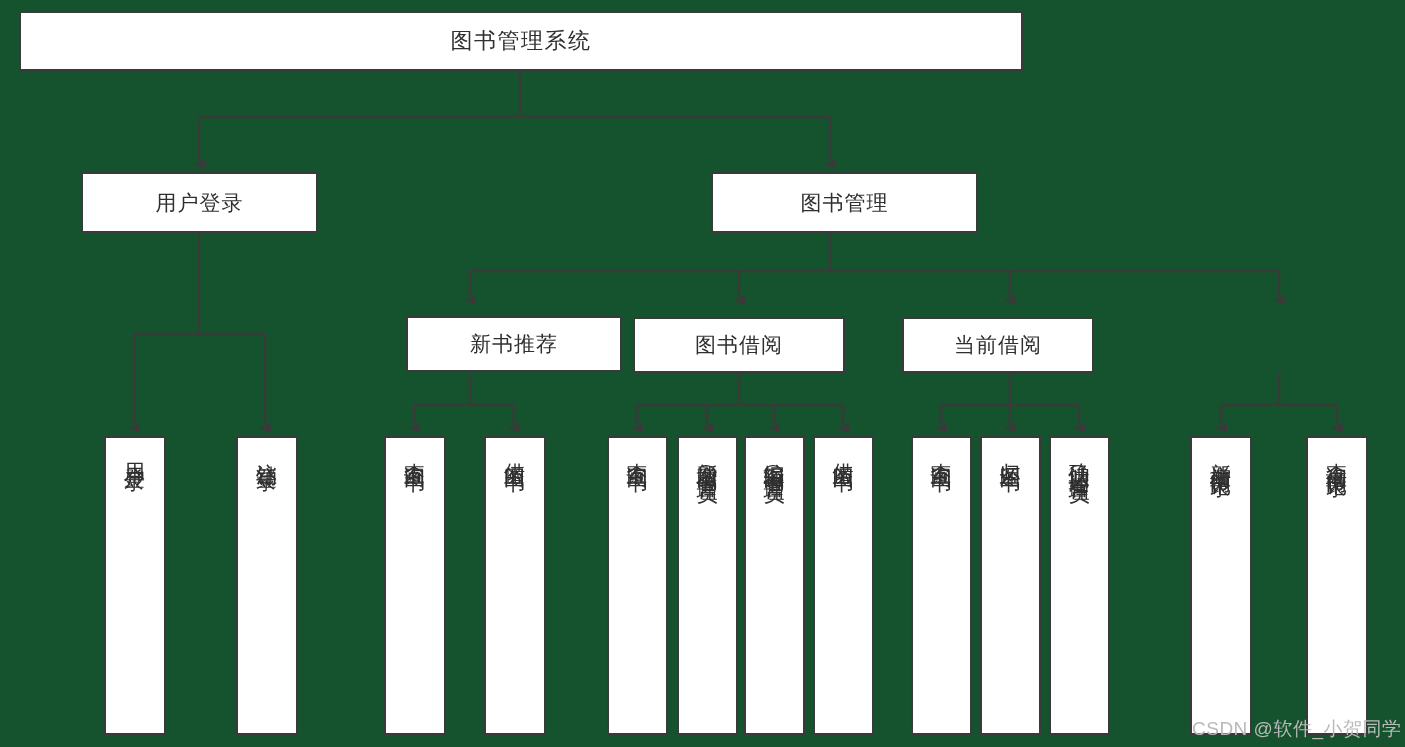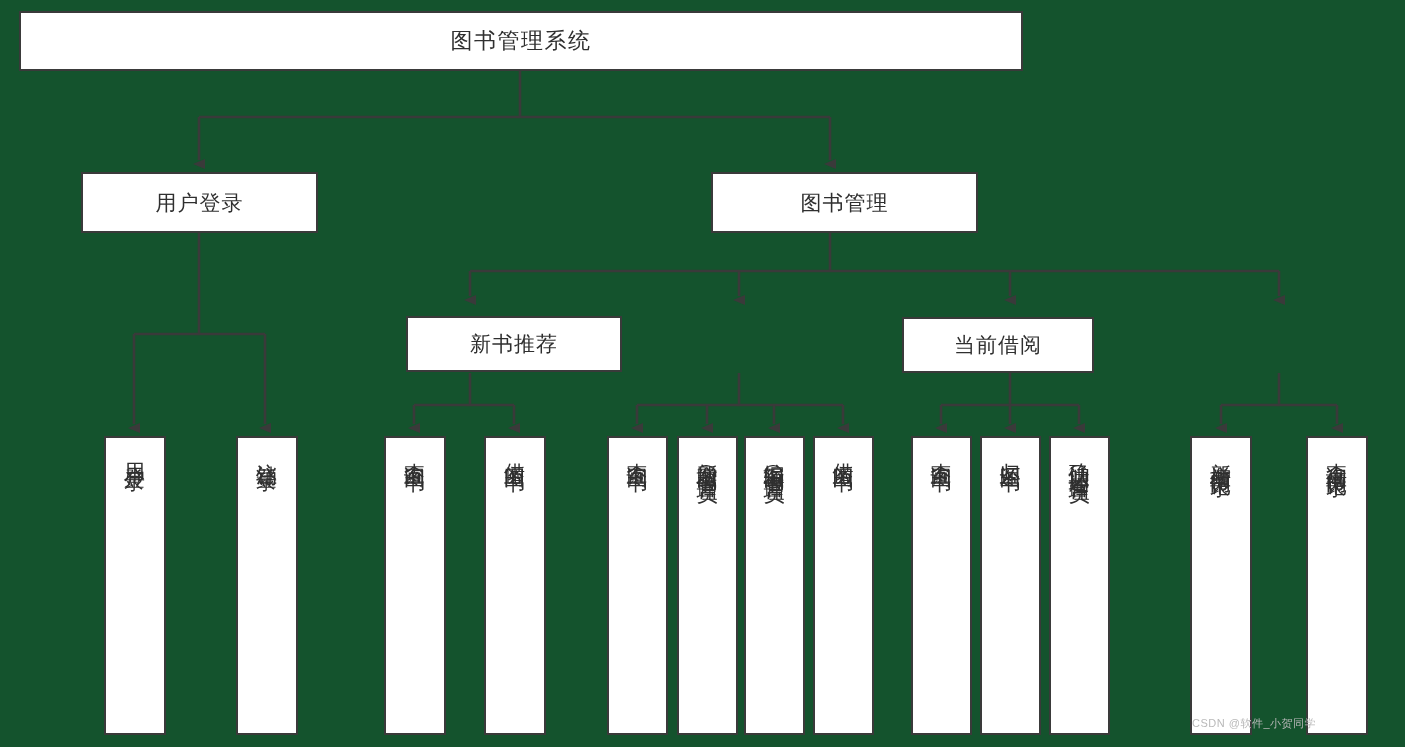--- a/index.html
+++ b/index.html
@@ -57,21 +57,21 @@
   .node.vert .lbl {
     writing-mode: vertical-rl;
     text-orientation: upright;
     font-size: 21px;
     letter-spacing: 3px;
     line-height: 1;
     white-space: nowrap;
   }
   .watermark {
     position: absolute;
-    font-size: 11px;
+    font-size: 19px;
     color: #b9b9b9;
     letter-spacing: 0.5px;
     white-space: nowrap;
     user-select: none;
   }
 </style>
 </head>
 <body>
 
 <div id="canvas">
@@ -133,20 +133,23 @@
   <div class="node horiz" style="left:81px; top:172px; width:237px; height:61px;">
     <span class="lbl">用户登录</span>
   </div>
   <div class="node horiz" style="left:711px; top:172px; width:267px; height:61px;">
     <span class="lbl">图书管理</span>
   </div>
 
   <div class="node horiz" style="left:362px; top:316px; width:216px; height:56px;margin-left:44px;">
     <span class="lbl">新书推荐</span>
   </div>
+  <div class="node horiz" style="left:633px; top:317px; width:212px; height:56px;">
+    <span class="lbl">图书借阅</span>
+  </div>
   <div class="node horiz" style="left:902px; top:317px; width:192px; height:56px;">
     <span class="lbl">当前借阅</span>
   </div>
 
   <div class="node vert" style="left:104px; top:436px; width:62px; height:299px;">
     <span class="lbl">用户登录</span>
   </div>
   <div class="node vert" style="left:236px; top:436px; width:62px; height:299px;">
     <span class="lbl">注销登录</span>
   </div>

